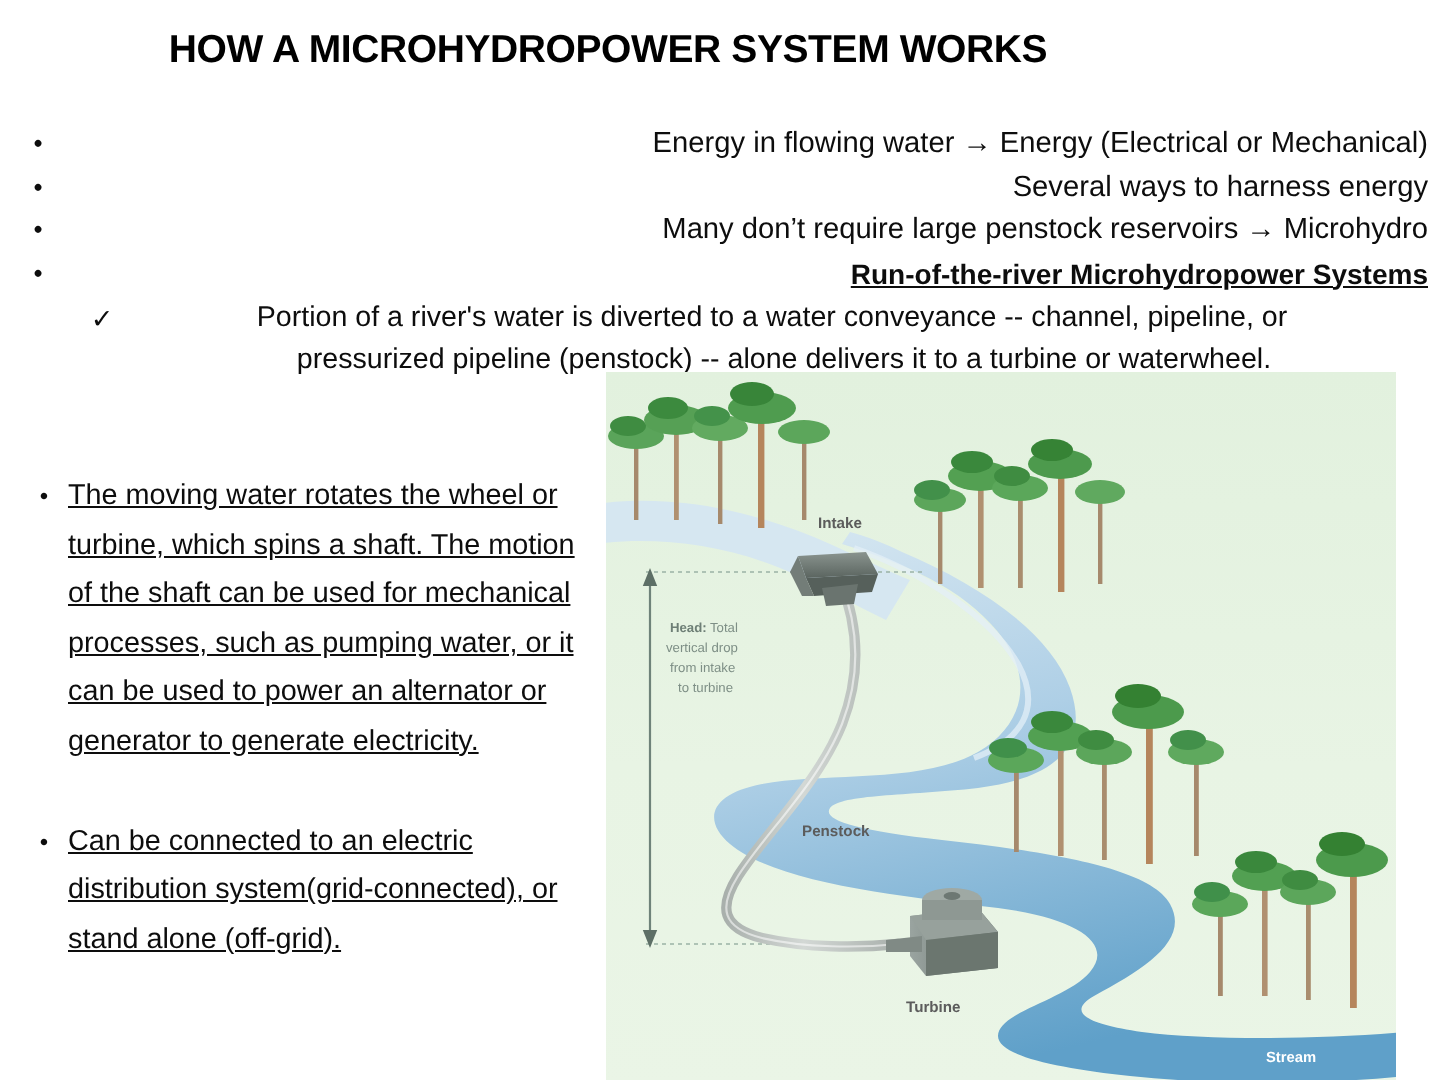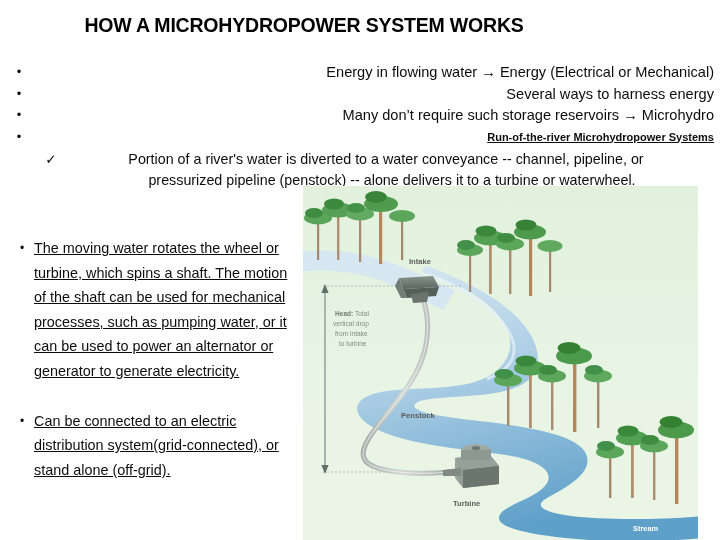--- a/index.html
+++ b/index.html
@@ -51,21 +51,21 @@
     font-size: 13px;
     line-height: 20.5px;
   }
   .bullet-text {
     flex: 1;
     text-align: right;
   }
   .bullet-text.emphasis {
     font-weight: bold;
     text-decoration: underline;
-    font-size: 11px;
+    font-size: 14px;
   }
   .sub-row {
     display: flex;
     align-items: flex-start;
     font-size: 14.3px;
     line-height: 21px;
     margin-left: 32px;
     margin-top: 2px;
   }
   .sub-mark {
@@ -163,21 +163,21 @@
     <span class="bullet-text">Energy in flowing water → Energy (Electrical  or Mechanical)</span>
   </div>
 
   <div class="bullet-row">
     <span class="bullet-mark">•</span>
     <span class="bullet-text">Several ways to harness energy</span>
   </div>
 
   <div class="bullet-row">
     <span class="bullet-mark">•</span>
-    <span class="bullet-text">Many don’t require such storage reservoirs  → Microhydro</span>
+    <span class="bullet-text">Many don’t require large penstock reservoirs  → Microhydro</span>
   </div>
 
   <div class="bullet-row">
     <span class="bullet-mark">•</span>
     <span class="bullet-text emphasis">Run-of-the-river Microhydropower Systems</span>
   </div>
 
   <div class="sub-row">
     <span class="sub-mark">✓</span>
     <span class="sub-text">

